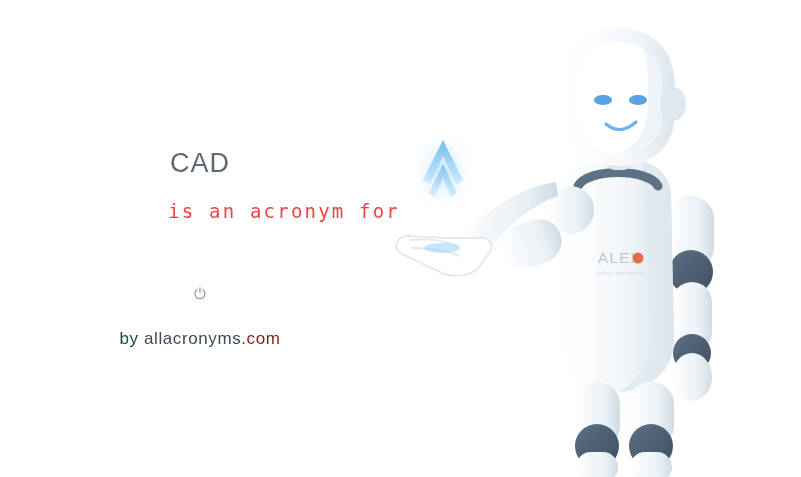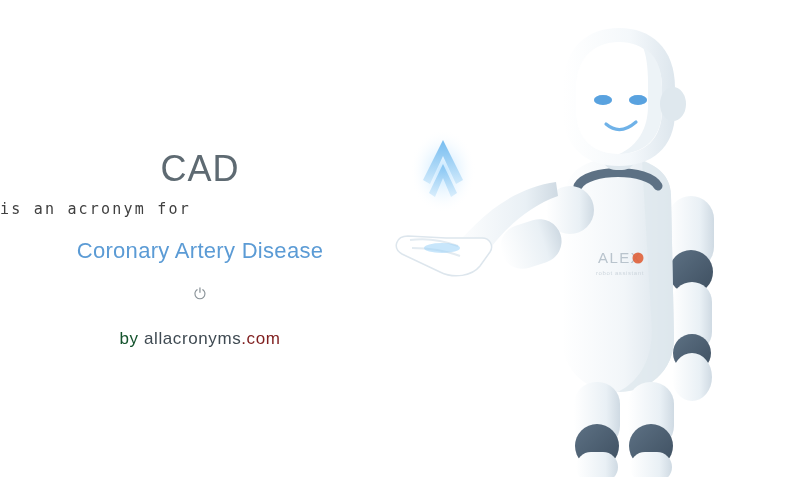--- a/index.html
+++ b/index.html
@@ -28,35 +28,35 @@
     top: 0;
     width: 400px;
     height: 477px;
   }
   .acronym {
     position: absolute;
     left: 0;
     top: 148px;
     width: 400px;
     text-align: center;
-    font-size: 36px;
+    font-size: 27px;
     letter-spacing: 1px;
     color: #5e6a72;
     font-family: "Liberation Sans", sans-serif;
     font-weight: 400;
   }
   .is-acronym-for {
     position: absolute;
     left: 0;
     top: 200px;
     width: 400px;
-    text-align: left;
-    font-size: 15px;
+    text-align: right;
+    font-size: 19px;
     letter-spacing: 2.2px;
-    color: #404040;
+    color: #ef4444;
     font-family: "DejaVu Sans Mono", monospace;
   }
   .expansion {
     position: absolute;
     left: 0;
     top: 238px;
     width: 400px;
     text-align: center;
     font-size: 22px;
     color: #5b9bd5;
@@ -121,21 +121,20 @@
 <body>
 
 <div class="page">
 
   <div class="text-block">
 
     <div class="acronym">CAD</div>
 
     <div class="is-acronym-for">is  an  acronym  for</div>
 
-    <div class="expansion">Coronary Artery Disease</div>
 
     <div class="power-icon">⏻</div>
 
     <div class="byline">
       <span class="by">by </span><span class="brand">allacronyms</span><span class="dotcom">.com</span>
     </div>
   </div>
 
   <div class="chevron-glow">
     <svg width="70" height="86" viewBox="0 0 70 86">

